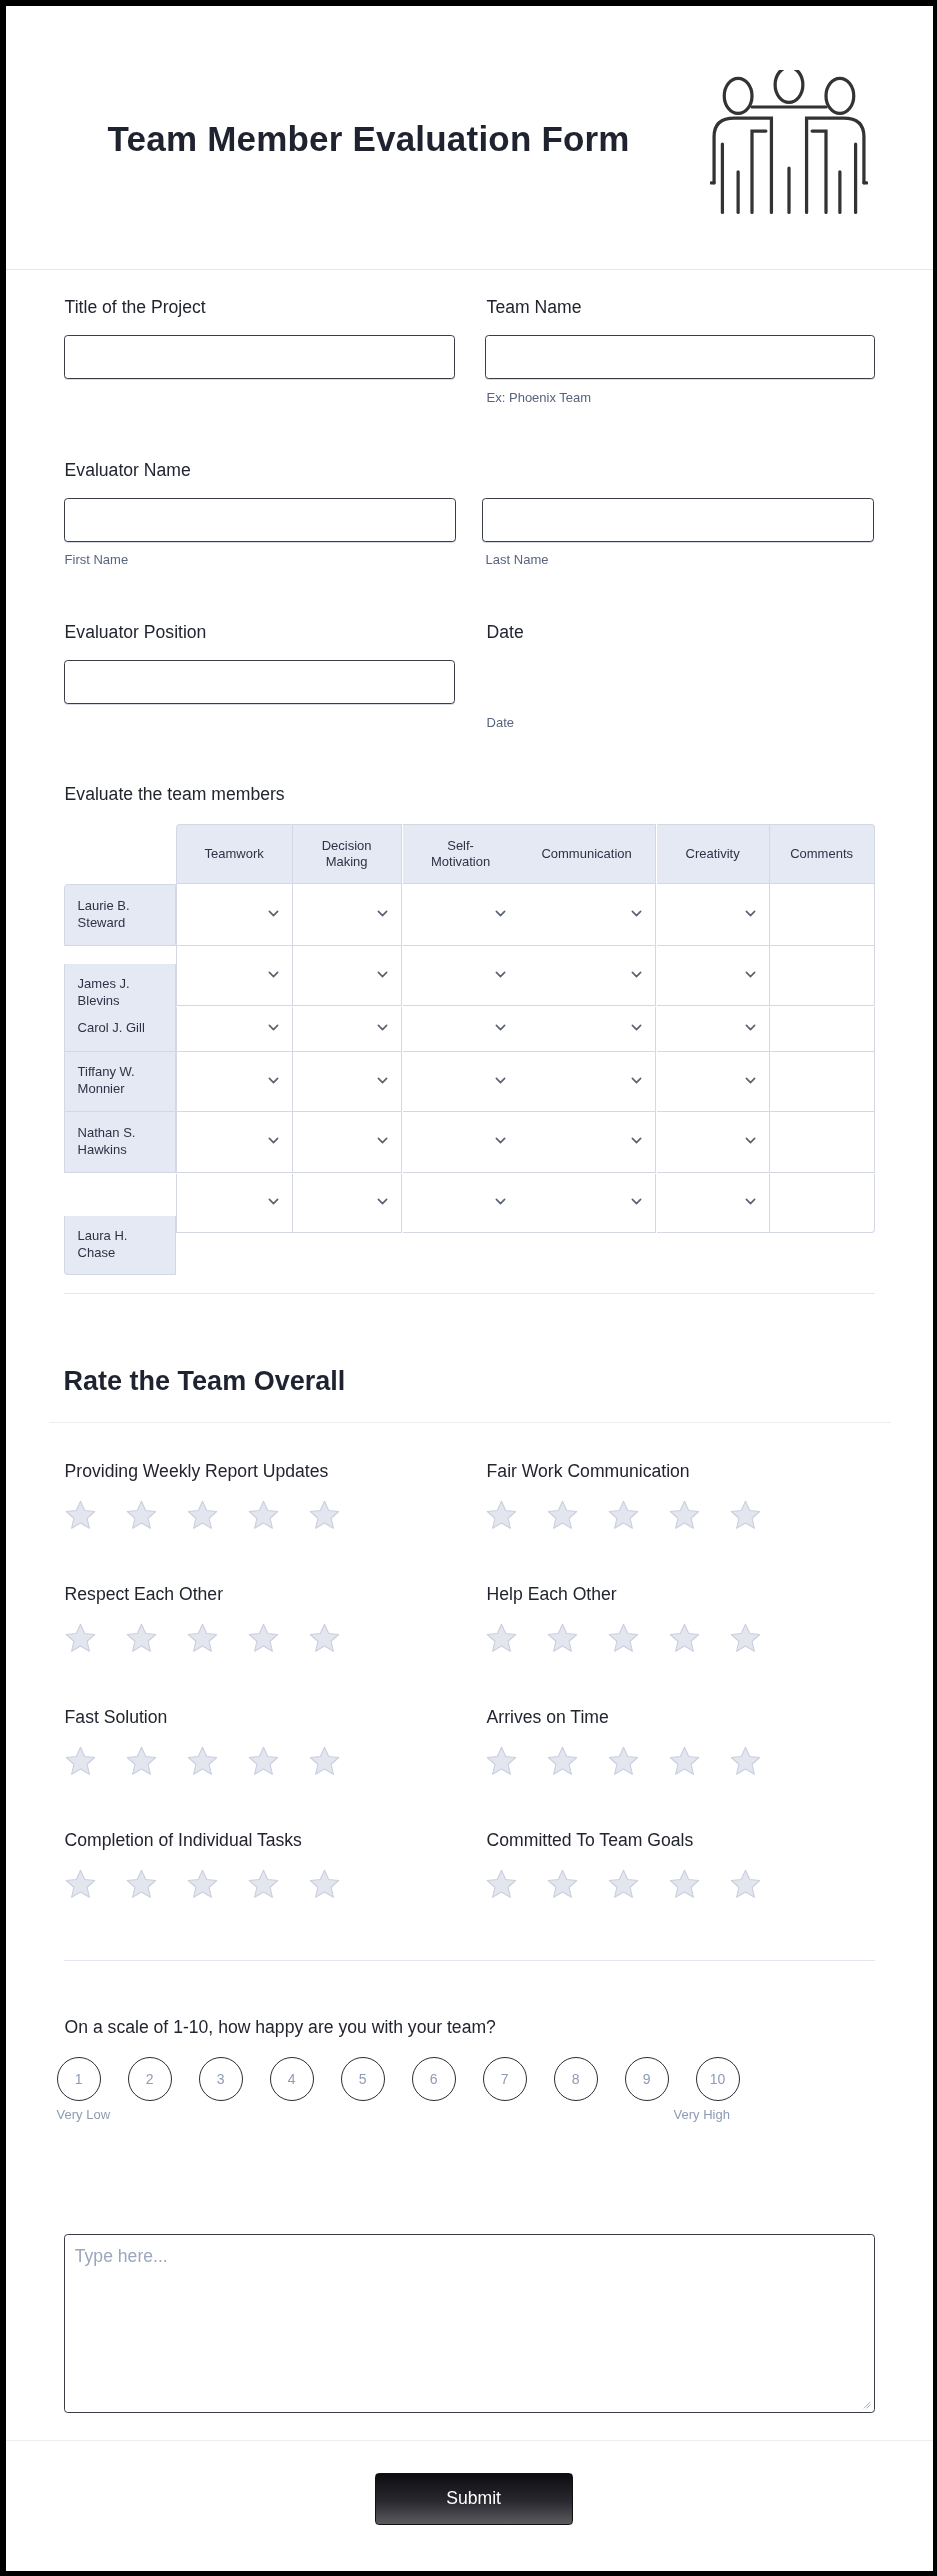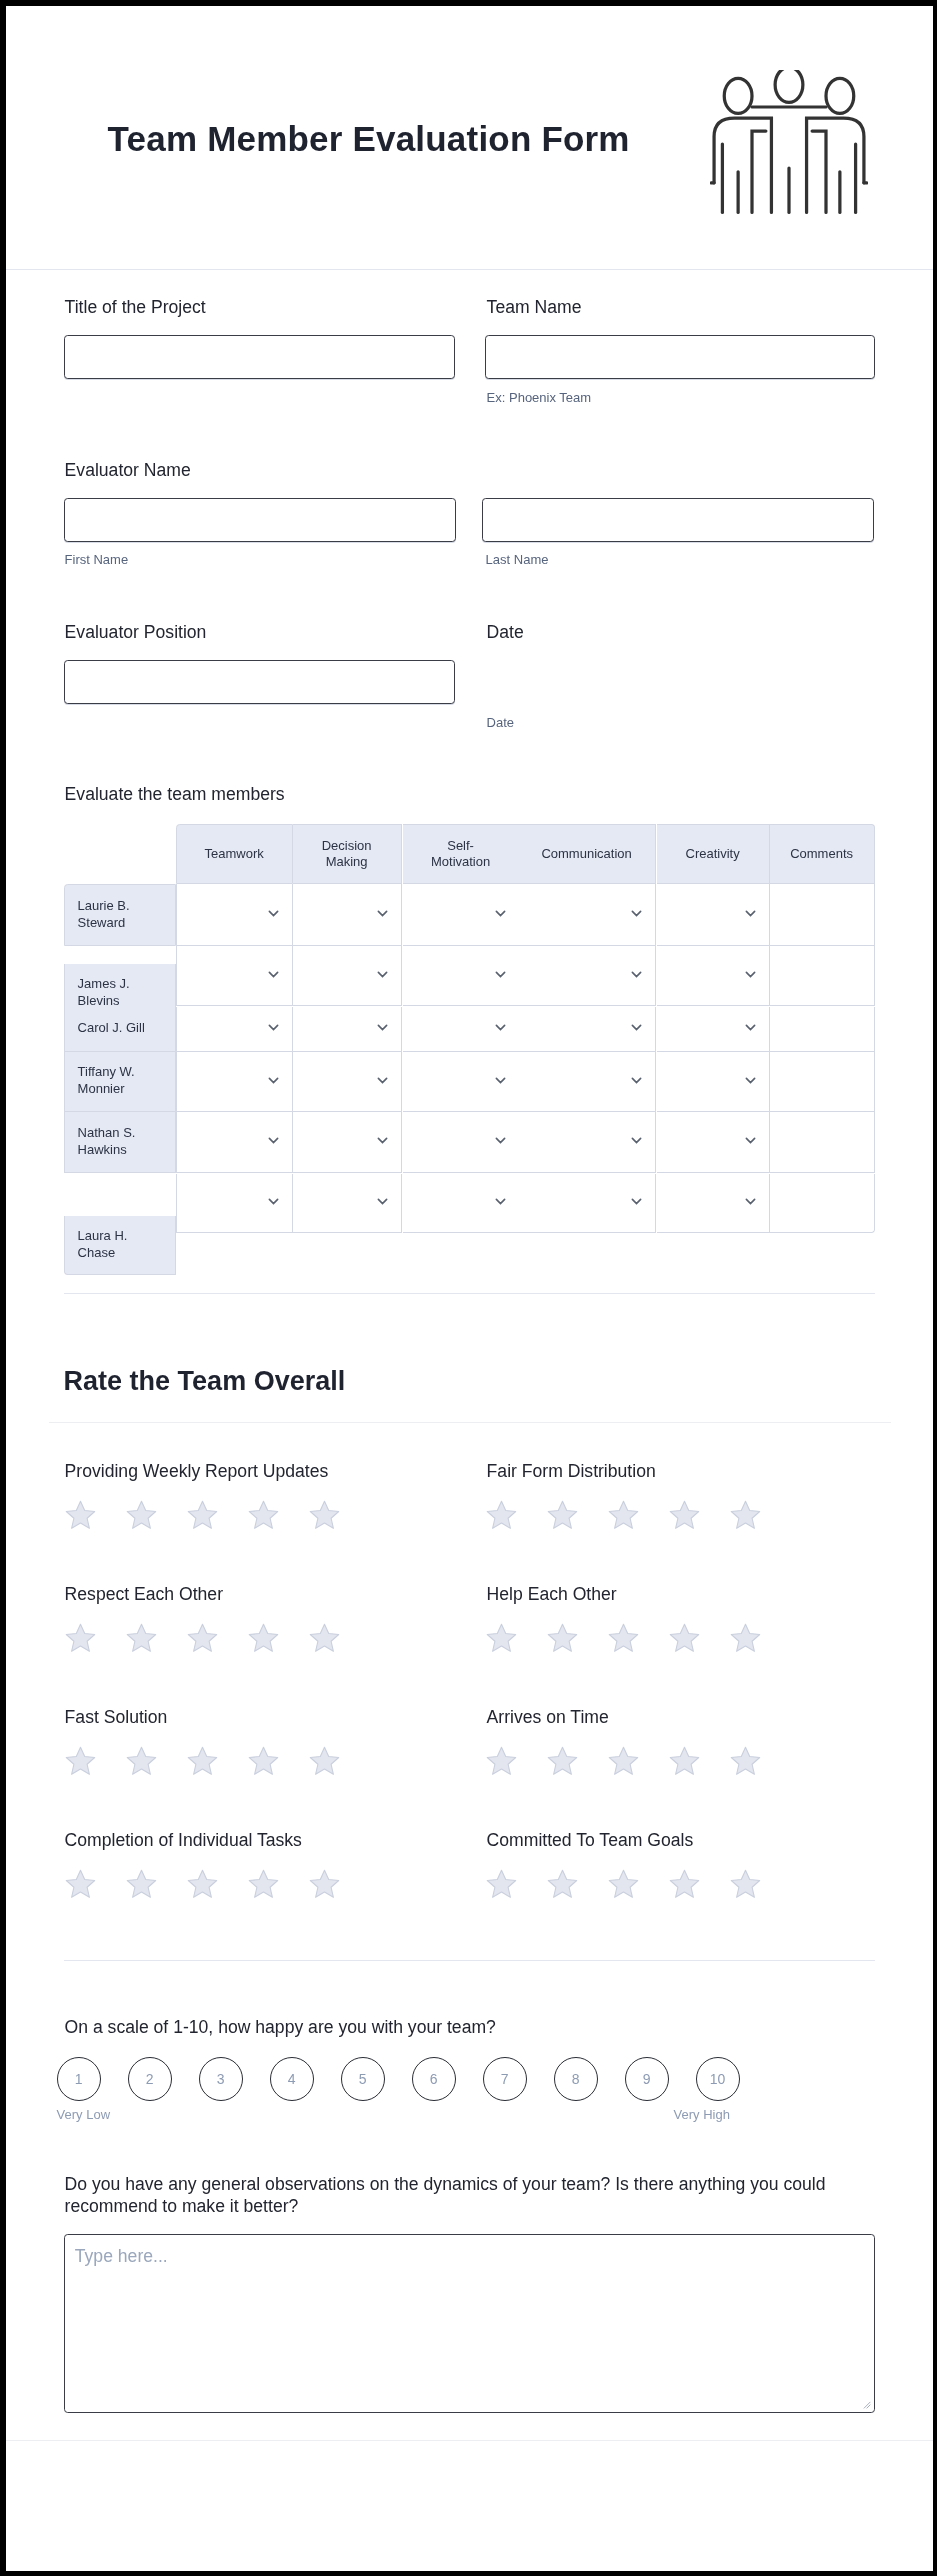--- a/index.html
+++ b/index.html
@@ -277,21 +277,21 @@
         <svg class="star" viewBox="0 0 36 36">
           <path d="M18 2.5 L22.6 12.6 L33.5 13.6 L25.2 21 L27.7 32 L18 26.2 L8.3 32 L10.8 21 L2.5 13.6 L13.4 12.6 Z" fill="#e3e6ef" stroke="#c9cfdd" stroke-width="1.2" stroke-linejoin="round"></path>
         </svg>
         <svg class="star" viewBox="0 0 36 36">
           <path d="M18 2.5 L22.6 12.6 L33.5 13.6 L25.2 21 L27.7 32 L18 26.2 L8.3 32 L10.8 21 L2.5 13.6 L13.4 12.6 Z" fill="#e3e6ef" stroke="#c9cfdd" stroke-width="1.2" stroke-linejoin="round"></path>
         </svg>
         <svg class="star" viewBox="0 0 36 36">
           <path d="M18 2.5 L22.6 12.6 L33.5 13.6 L25.2 21 L27.7 32 L18 26.2 L8.3 32 L10.8 21 L2.5 13.6 L13.4 12.6 Z" fill="#e3e6ef" stroke="#c9cfdd" stroke-width="1.2" stroke-linejoin="round"></path>
         </svg>
       </div>
-      <div class="abs label" style="left: 481px; top: 1455px;">Fair Form Distribution</div>
+      <div class="abs label" style="left: 481px; top: 1455px;">Fair Work Communication</div>
       <div class="abs stars" style="left: 479px; top: 1493px;">
         <svg class="star" viewBox="0 0 36 36">
           <path d="M18 2.5 L22.6 12.6 L33.5 13.6 L25.2 21 L27.7 32 L18 26.2 L8.3 32 L10.8 21 L2.5 13.6 L13.4 12.6 Z" fill="#e3e6ef" stroke="#c9cfdd" stroke-width="1.2" stroke-linejoin="round"></path>
         </svg>
         <svg class="star" viewBox="0 0 36 36">
           <path d="M18 2.5 L22.6 12.6 L33.5 13.6 L25.2 21 L27.7 32 L18 26.2 L8.3 32 L10.8 21 L2.5 13.6 L13.4 12.6 Z" fill="#e3e6ef" stroke="#c9cfdd" stroke-width="1.2" stroke-linejoin="round"></path>
         </svg>
         <svg class="star" viewBox="0 0 36 36">
           <path d="M18 2.5 L22.6 12.6 L33.5 13.6 L25.2 21 L27.7 32 L18 26.2 L8.3 32 L10.8 21 L2.5 13.6 L13.4 12.6 Z" fill="#e3e6ef" stroke="#c9cfdd" stroke-width="1.2" stroke-linejoin="round"></path>
         </svg>
@@ -423,25 +423,25 @@
       <div class="circle">5</div>
       <div class="circle">6</div>
       <div class="circle">7</div>
       <div class="circle">8</div>
       <div class="circle">9</div>
       <div class="circle">10</div>
     </div>
   <div class="abs sublabel" style="left:51px; top:2101px; color:#8d9bb3;">Very Low</div>
   <div class="abs sublabel" style="left:668px; top:2101px; color:#8d9bb3;">Very High</div>
 
-  <div class="abs label" style="left:59px; top:2167px; width:798px; white-space:normal; line-height:22px;">Do you have any general observations on the dynamics of your team? Is there anything you could recommend to make it better?</div>
   <div class="abs textarea">
     <span>Type here...</span>
     <svg class="resize" viewBox="0 0 10 10" stroke="#a0a8b8" stroke-width="1">
       <line x1="9" y1="2" x2="2" y2="9"></line>
         <line x1="9" y1="5" x2="5" y2="9"></line>
     </svg>
   </div>
 
   <div class="abs hr" style="left:0; top:2434px; width:927px; background:#eceef2;"></div>
 
+  <div class="abs submit">Submit</div>
 </div>
 
 
 </body></html>

